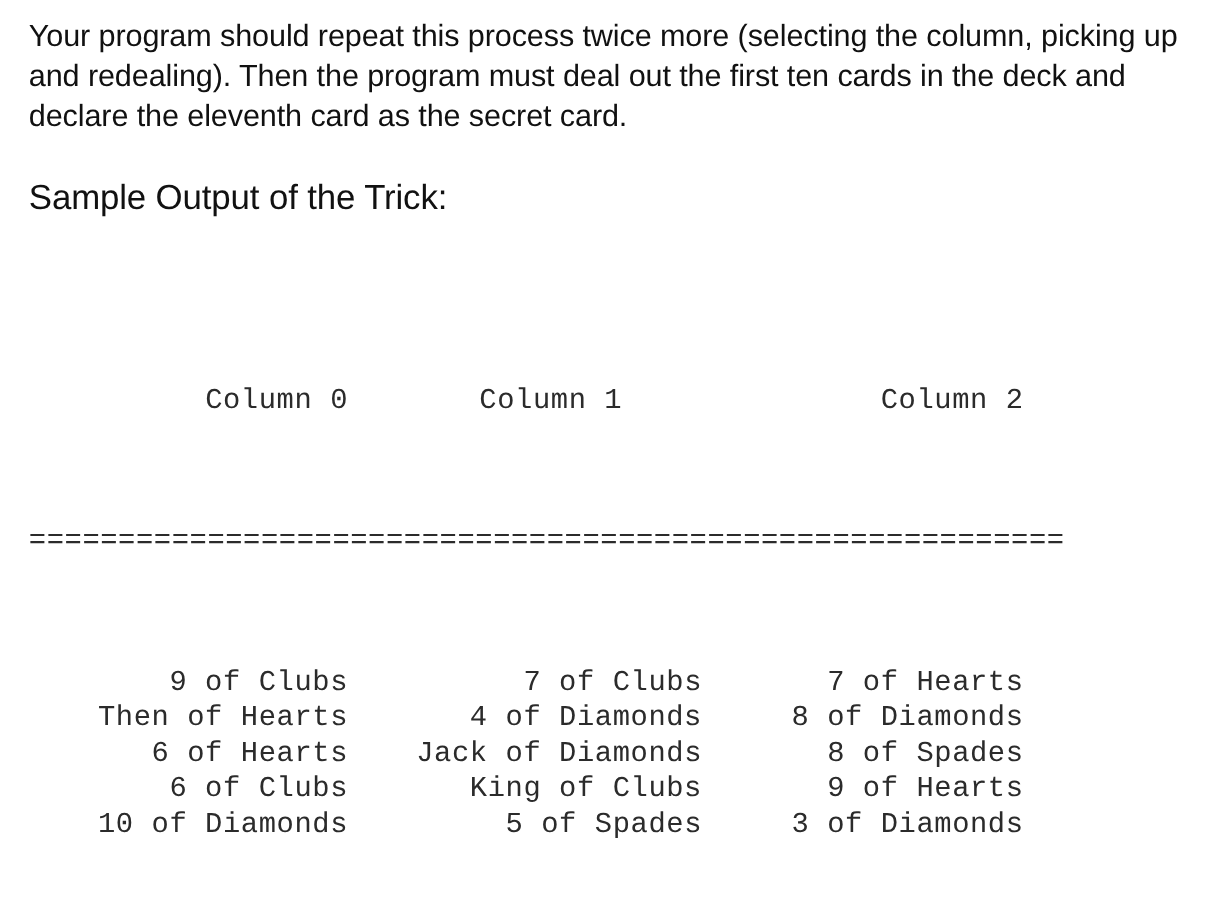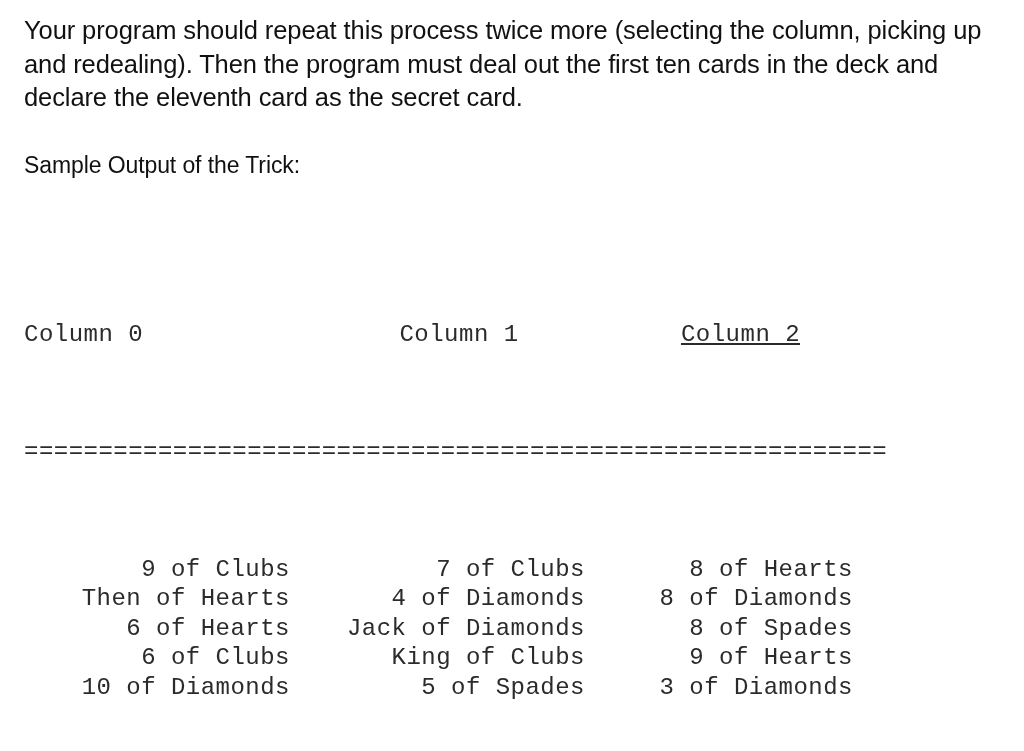--- a/index.html
+++ b/index.html
@@ -25,21 +25,21 @@
   .prose {
     font-family: "Liberation Sans", sans-serif;
     font-size: 25.5px;
     line-height: 33.5px;
     color: #111111;
     letter-spacing: -0.1px;
     max-width: 986px;
   }
   .section-heading {
     font-family: "Liberation Sans", sans-serif;
-    font-size: 23px;
+    font-size: 29px;
     line-height: 33.5px;
     color: #111111;
     margin-top: 34px;
     letter-spacing: -0.1px;
   }
   
   .console {
     font-family: "Liberation Mono", "DejaVu Sans Mono", monospace;
     font-size: 24px;
     line-height: 29.4px;
@@ -60,23 +60,23 @@
     padding: 0;
     white-space: pre;
     vertical-align: top;
     height: 29.4px;
   }
   .col-0 { width: 266px; text-align: right; }
   .col-gap { width: 43px; }
   .col-1 { width: 252px; text-align: right; }
   .col-2 { width: 225px; text-align: right; }
   .hdr td { text-align: center; }
-  .hdr .col-0 { text-align: left; }
+  .hdr .col-0 { text-align: right; }
   .hdr .col-1 { text-align: center; margin-top: 20px; }
-  .hdr .col-2 { text-align: center; text-decoration: underline; }
+  .hdr .col-2 { text-align: right; }
   .rule {
     white-space: pre;
     overflow: hidden;
     color: #2b2b2b;
     letter-spacing: 0.02em;
   }
 </style>
 </head>
 <body>
 
@@ -103,21 +103,21 @@
 
     <div class="rule">==========================================================</div>
 
     <table class="mono-table">
       <tbody>
         <tr>
           <td class="col-0">9 of Clubs</td>
           <td class="col-gap"></td>
           <td class="col-1">7 of Clubs</td>
           <td class="col-gap"></td>
-          <td class="col-2">8 of Hearts</td>
+          <td class="col-2">7 of Hearts</td>
         </tr>
         <tr>
           <td class="col-0">Then of Hearts</td>
           <td class="col-gap"></td>
           <td class="col-1">4 of Diamonds</td>
           <td class="col-gap"></td>
           <td class="col-2">8 of Diamonds</td>
         </tr>
         <tr>
           <td class="col-0">6 of Hearts</td>

